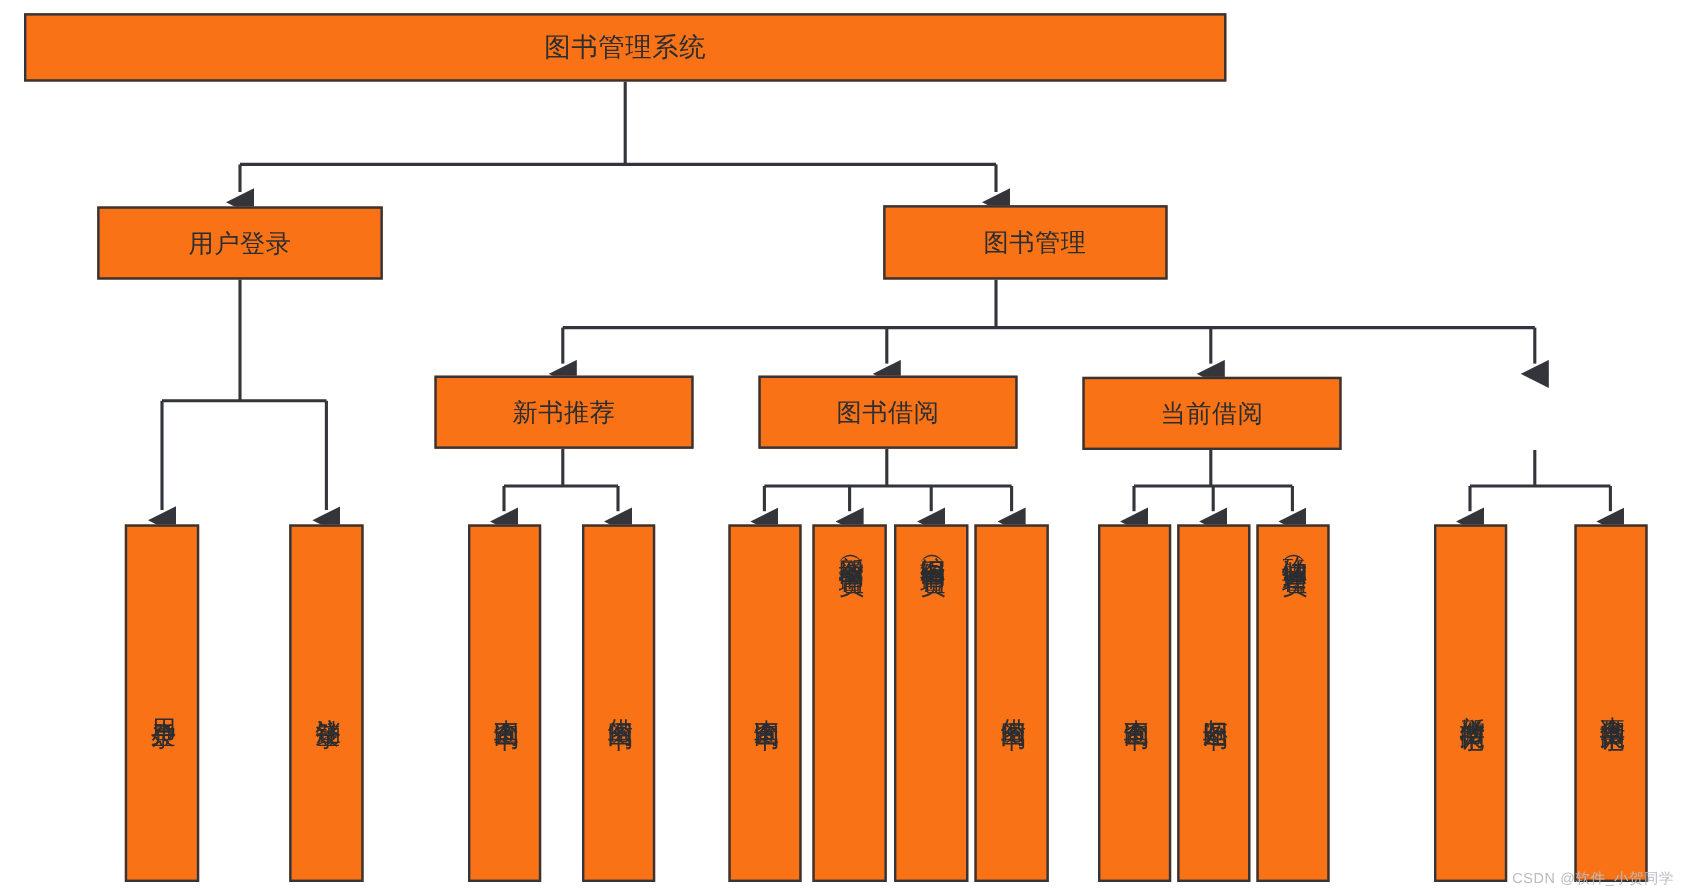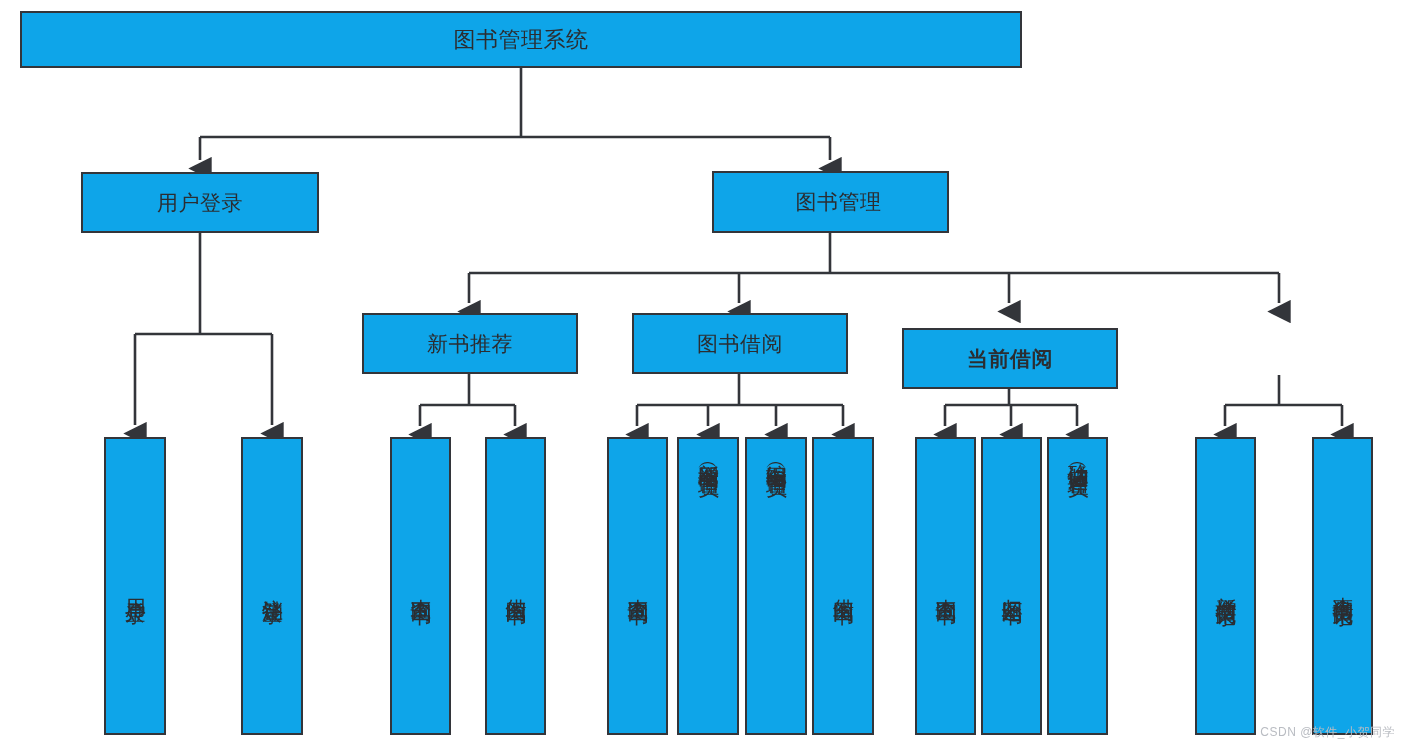--- a/index.html
+++ b/index.html
@@ -21,21 +21,21 @@
     position: absolute;
     left: 0;
     top: 0;
     width: 1405px;
     height: 747px;
   }
   .node {
     position: absolute;
     box-sizing: border-box;
     border: 2.5px solid #33353a;
-    background: #0ea5e9;
+    background: #f97316;
     display: flex;
     align-items: center;
     justify-content: center;
     color: #2b2d31;
     z-index: 2;
   }
   .node-h {
     font-size: 21px;
     letter-spacing: 0.5px;
     white-space: nowrap;
@@ -128,33 +128,33 @@
   </svg>
 
   <div class="node node-h node-root" style="left:20px; top:11px; width:1002px; height:57px;">
     <span>图书管理系统</span>
   </div>
 
   <div class="node node-h" style="left:81px; top:172px; width:238px; height:61px;">
     <span>用户登录</span>
   </div>
 
-  <div class="node node-h" style="left:712px; top:171px; width:237px; height:62px;padding-left:16px;">
+  <div class="node node-h" style="left:736px; top:171px; width:237px; height:62px;padding-left:16px;">
     <span>图书管理</span>
   </div>
 
   <div class="node node-h" style="left:362px; top:313px; width:216px; height:61px;">
     <span>新书推荐</span>
   </div>
 
   <div class="node node-h" style="left:632px; top:313px; width:216px; height:61px;">
     <span>图书借阅</span>
   </div>
 
-  <div class="node node-h" style="left:902px; top:328px; width:216px; height:61px;font-weight:bold;">
+  <div class="node node-h" style="left:902px; top:314px; width:216px; height:61px;">
     <span>当前借阅</span>
   </div>
 
 
   <div class="node node-v center-v" style="left:104px; top:437px; width:62px; height:298px;">
     <span class="vtext">用户登录</span>
   </div>
 
   <div class="node node-v center-v" style="left:241px; top:437px; width:62px; height:298px;">
     <span class="vtext">注销登录</span>

